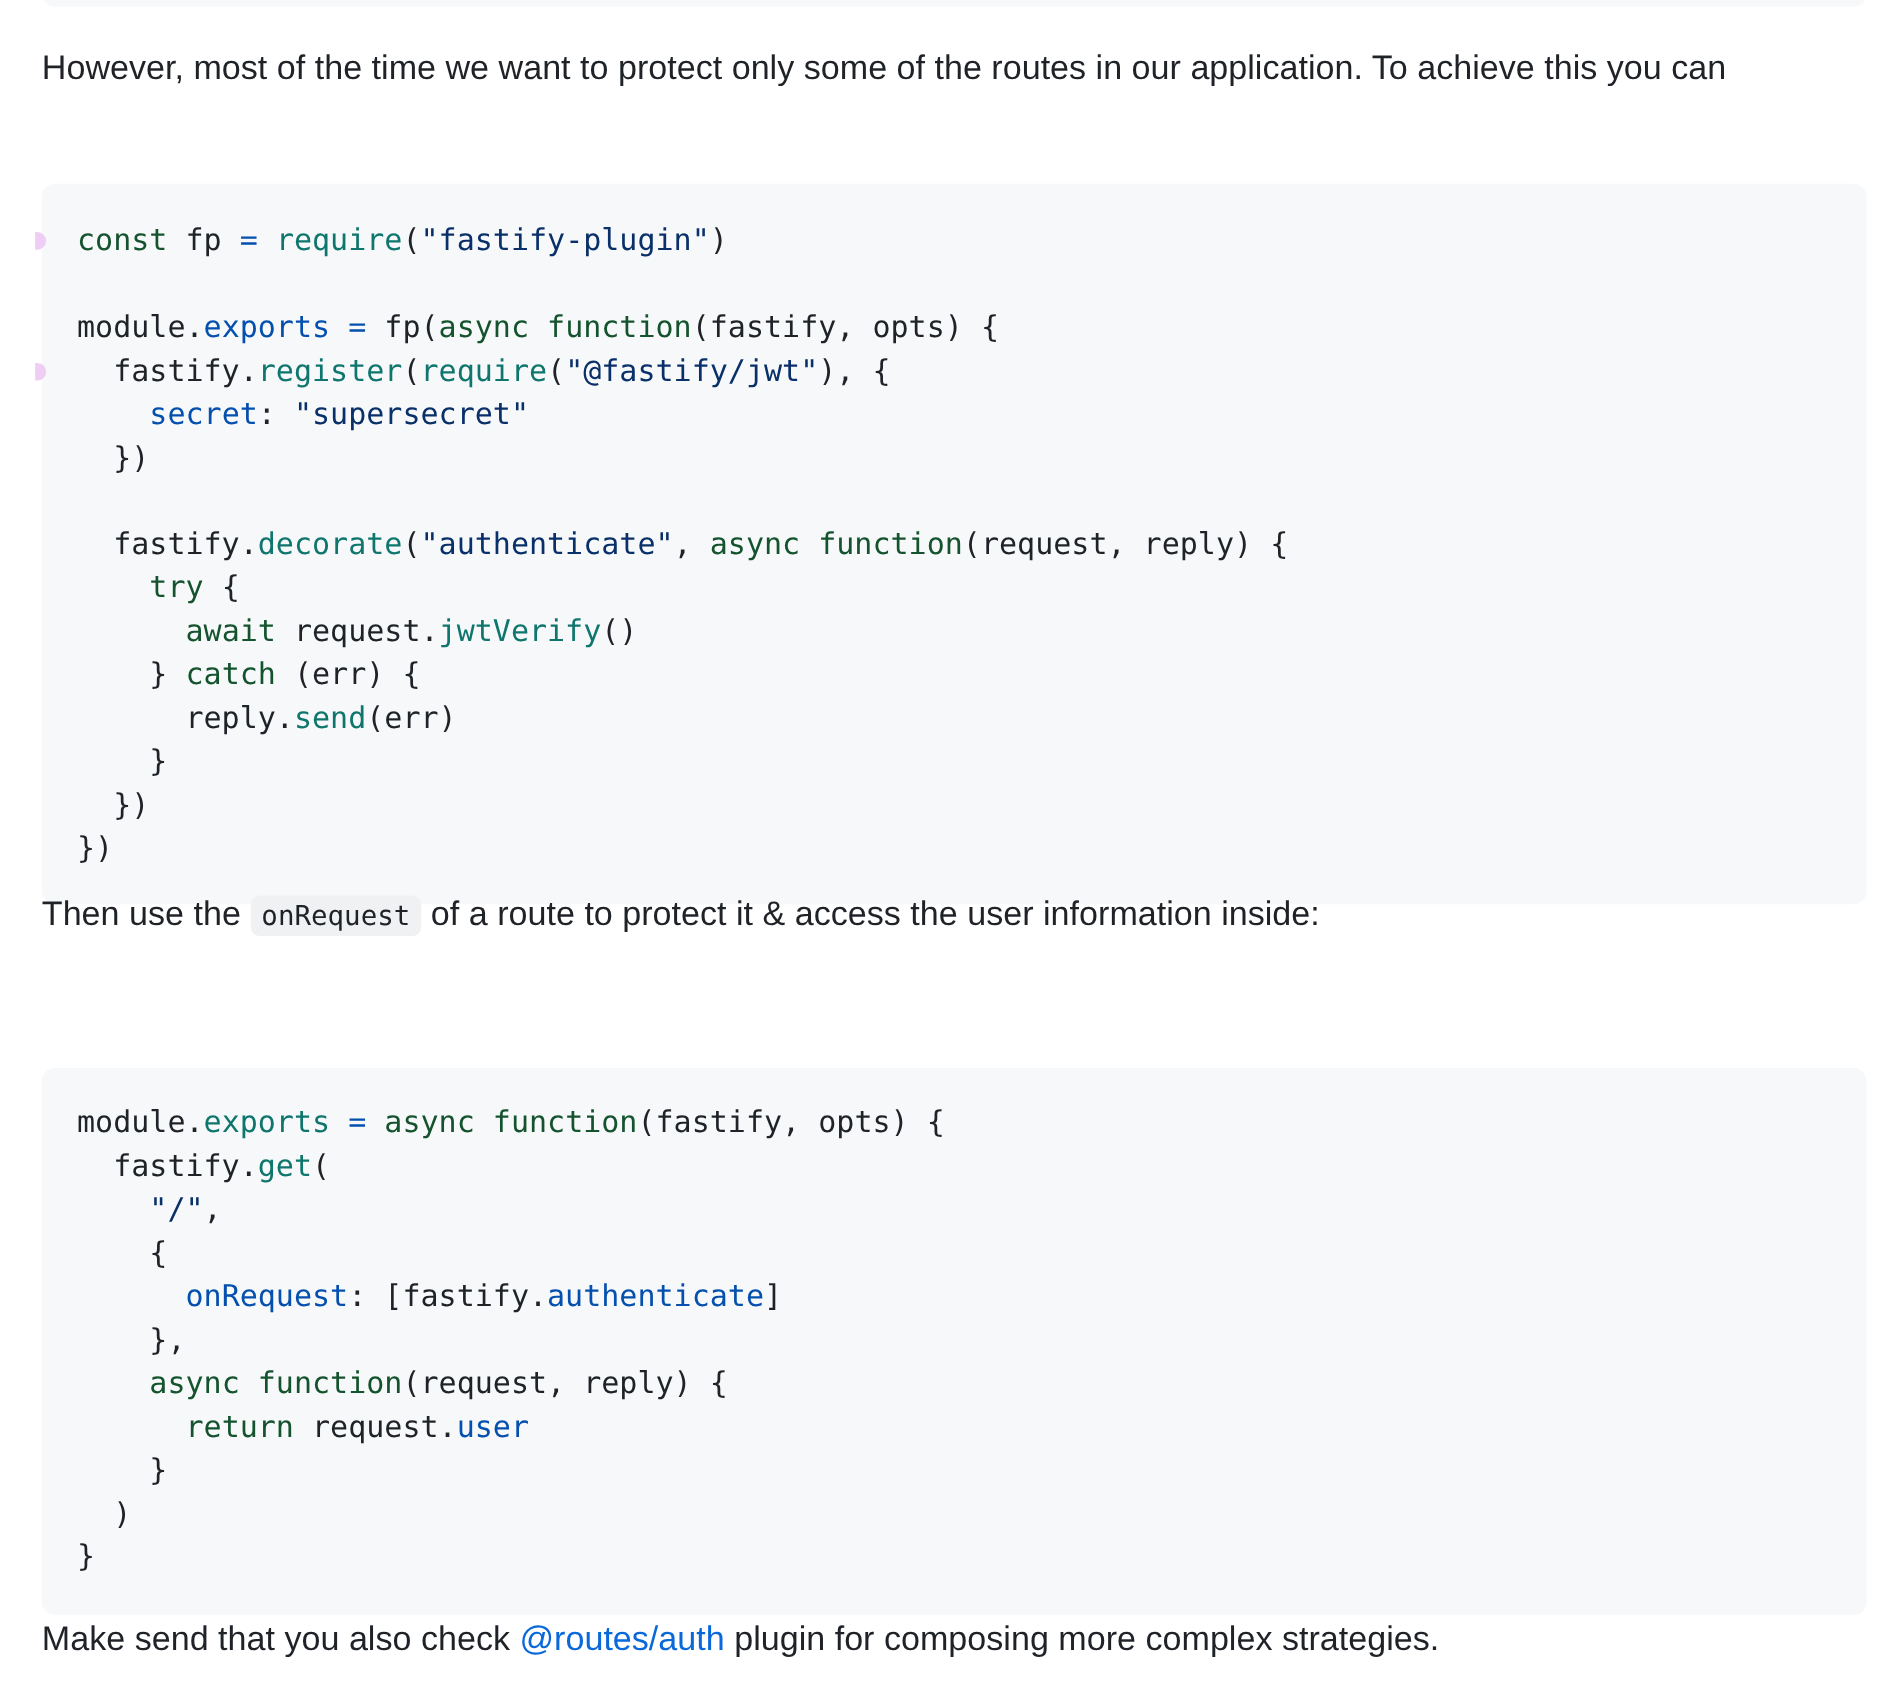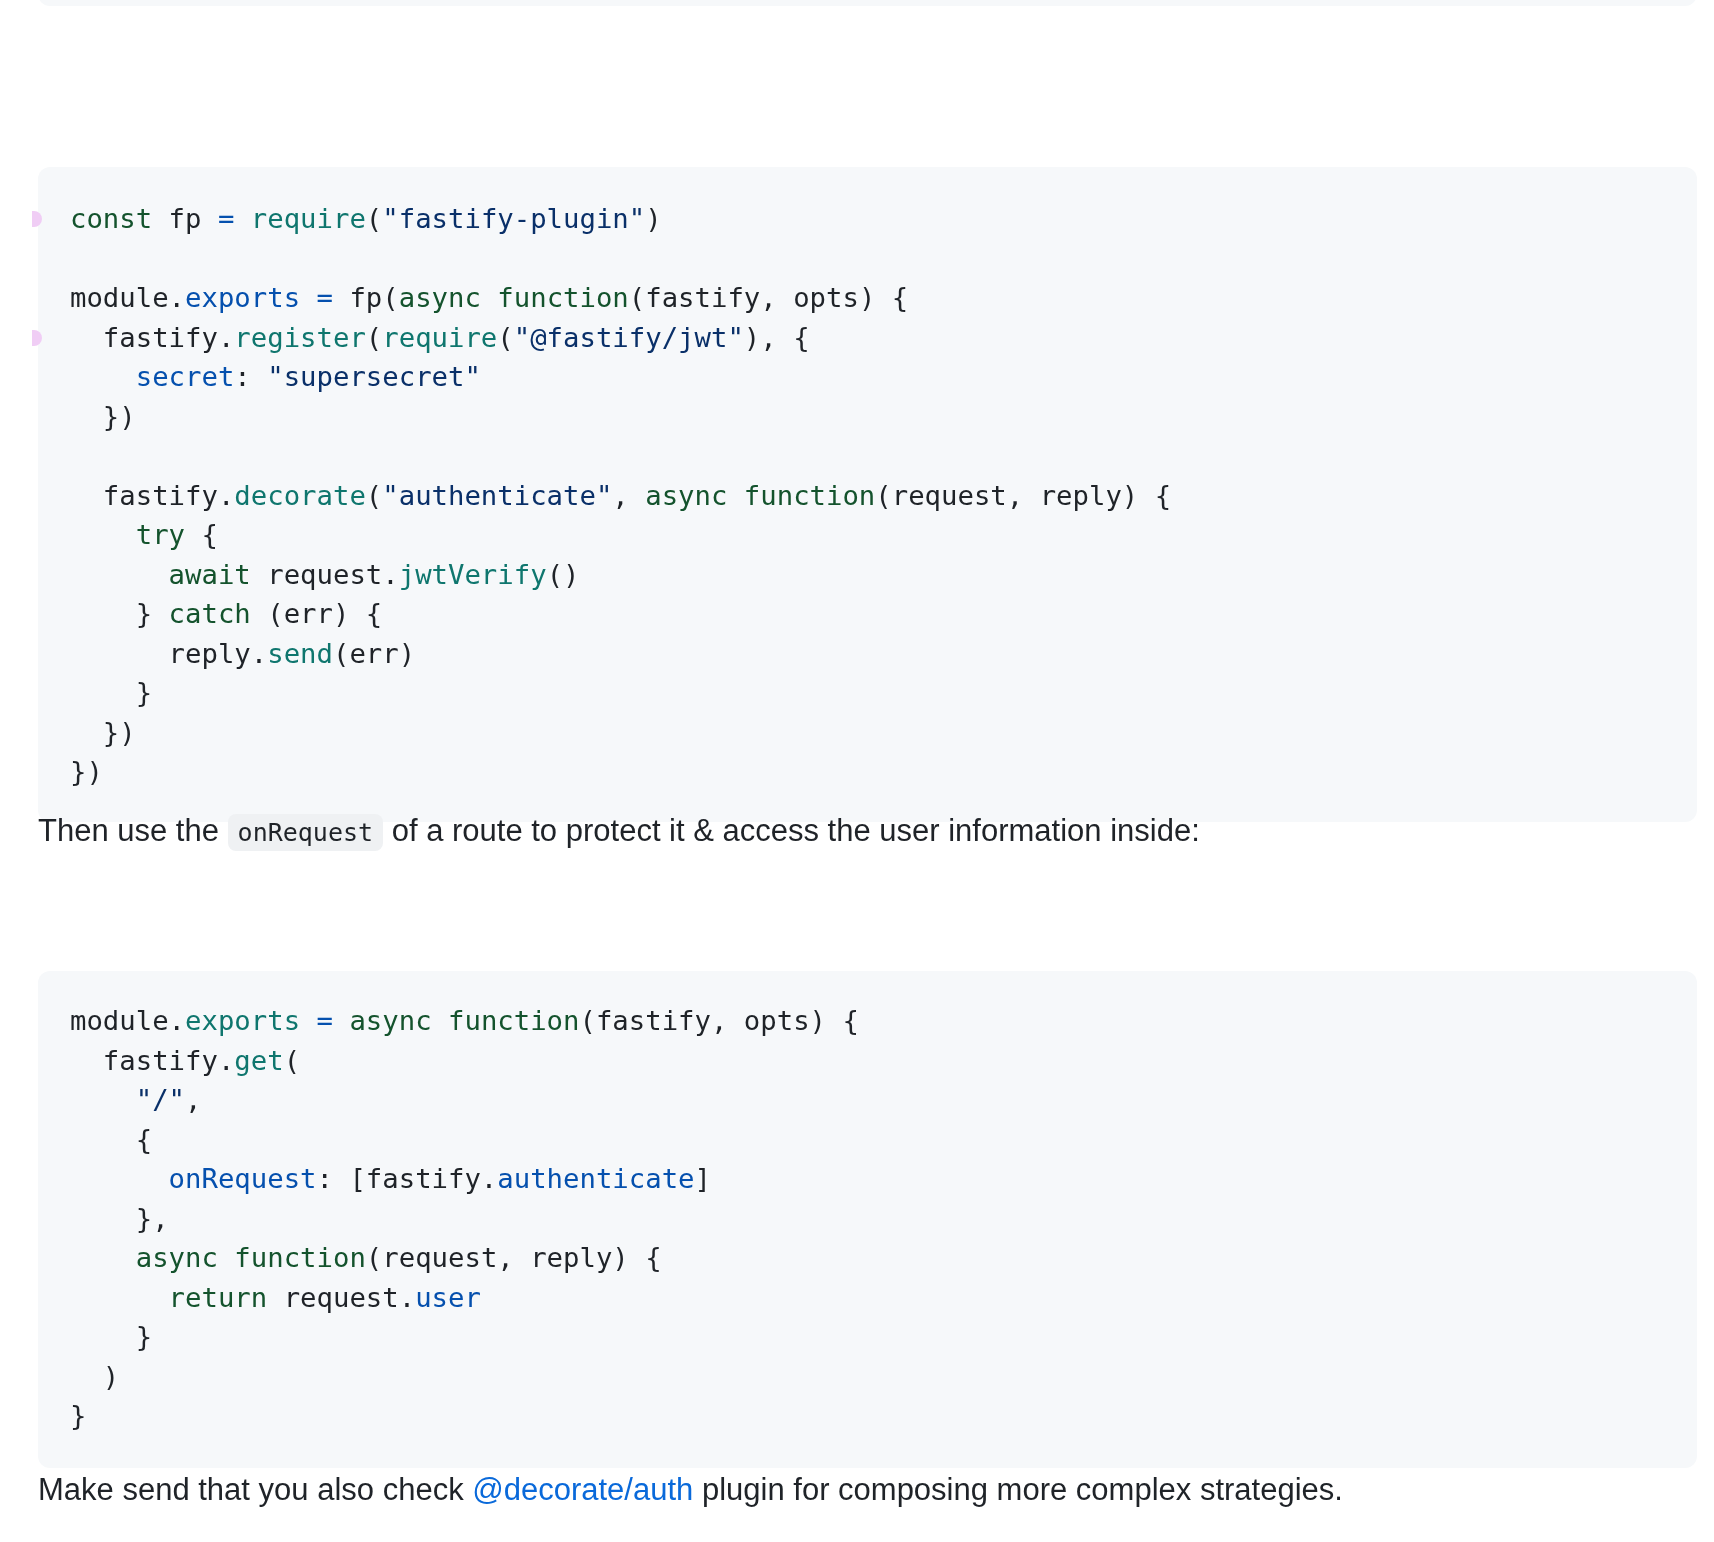--- a/index.html
+++ b/index.html
@@ -42,30 +42,30 @@
     padding: 4px 10px;
   }
   a.link { color: #0969da; text-decoration: none; }
 </style>
 </head>
 <body>
 
 <div class="top-block-edge"></div>
 
 <p class="para" style="top:38px;">
-  <br>
+  <span>However, most of the time we want to protect only some of the routes in our application. To achieve this you can</span><br>
 </p>
 
 <div class="code-block" style="top:167px; height:655px;">
   <pre id="cb1" style="top:32px;"><span class="code-line"><span class="marker"></span><span class="kw">const</span><span> fp </span><span class="op">=</span><span> </span><span class="fn">require</span><span>(</span><span class="str">"fastify-plugin"</span><span>)</span></span><span class="code-line"> </span><span class="code-line"><span>module.</span><span class="prop">exports</span><span> </span><span class="op">=</span><span> fp(</span><span class="kw">async</span><span> </span><span class="kw">function</span><span>(fastify, opts) {</span></span><span class="code-line"><span class="marker"></span><span>  fastify.</span><span class="fn">register</span><span>(</span><span class="fn">require</span><span>(</span><span class="str">"@fastify/jwt"</span><span>), {</span></span><span class="code-line"><span>    </span><span class="prop">secret</span><span>: </span><span class="str">"supersecret"</span></span><span class="code-line"><span>  })</span></span><span class="code-line"> </span><span class="code-line"><span>  fastify.</span><span class="fn">decorate</span><span>(</span><span class="str">"authenticate"</span><span>, </span><span class="kw">async</span><span> </span><span class="kw">function</span><span>(request, reply) {</span></span><span class="code-line"><span>    </span><span class="kw">try</span><span> {</span></span><span class="code-line"><span>      </span><span class="kw">await</span><span> request.</span><span class="fn">jwtVerify</span><span>()</span></span><span class="code-line"><span>    } </span><span class="kw">catch</span><span> (err) {</span></span><span class="code-line"><span>      reply.</span><span class="fn">send</span><span>(err)</span></span><span class="code-line"><span>    }</span></span><span class="code-line"><span>  })</span></span><span class="code-line"><span>})</span></span></pre>
 </div>
 
 <p class="para" style="top:807px;">
   <span>Then use the </span><code class="inline-code">onRequest</code><span> of a route to protect it &amp; access the user information inside:</span>
 </p>
 
 <div class="code-block" style="top:971px; height:497px;">
   <pre id="cb2" style="top:30px;"><span class="code-line"><span>module.</span><span class="fn">exports</span><span> </span><span class="op">=</span><span> </span><span class="kw">async</span><span> </span><span class="kw">function</span><span>(fastify, opts) {</span></span><span class="code-line"><span>  fastify.</span><span class="fn">get</span><span>(</span></span><span class="code-line"><span>    </span><span class="str">"/"</span><span>,</span></span><span class="code-line"><span>    {</span></span><span class="code-line"><span>      </span><span class="prop">onRequest</span><span>: [fastify.</span><span class="prop">authenticate</span><span>]</span></span><span class="code-line"><span>    },</span></span><span class="code-line"><span>    </span><span class="kw">async</span><span> </span><span class="kw">function</span><span>(request, reply) {</span></span><span class="code-line"><span>      </span><span class="kw">return</span><span> request.</span><span class="prop">user</span></span><span class="code-line"><span>    }</span></span><span class="code-line"><span>  )</span></span><span class="code-line"><span>}</span></span></pre>
 </div>
 
 <p class="para" style="top:1466px;">
-  <span>Make send that you also check </span><a class="link" href="#">@decorate/auth</a><span> plugin for composing more complex strategies.</span>
+  <span>Make send that you also check </span><a class="link" href="#">@routes/auth</a><span> plugin for composing more complex strategies.</span>
 </p>
 
 </body></html>

